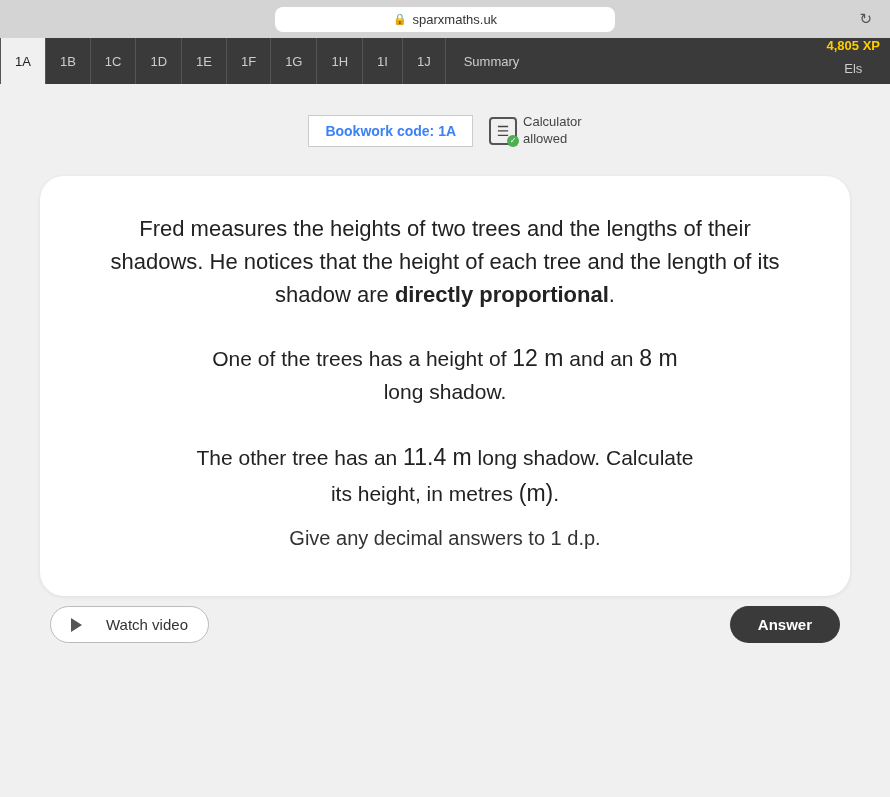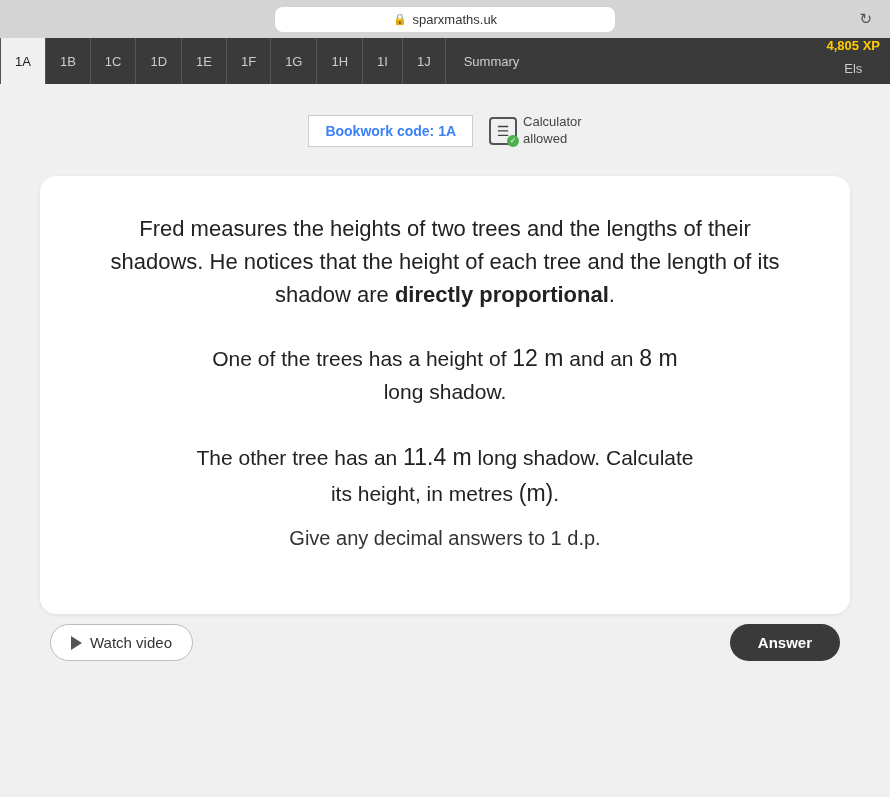--- a/index.html
+++ b/index.html
@@ -155,22 +155,22 @@
       height: 12px;
       font-size: 8px;
       display: flex;
       align-items: center;
       justify-content: center;
     }
 
     
     .question-card {
       background: white;
-      border-radius: 16px;
-      padding: 36px 50px 34px;
+      border-radius: 24px;
+      padding: 36px 50px 16px;
       max-width: 820px;
       width: 100%;
       box-shadow: 0 1px 4px rgba(0,0,0,0.08);
     }
 
     .question-text-main {
       font-size: 22px;
       color: #222;
       text-align: center;
       line-height: 1.5;
@@ -221,21 +221,21 @@
       background: white;
       border: 1.5px solid #bbb;
       border-radius: 20px;
       padding: 9px 20px;
       font-size: 15px;
       font-weight: 500;
       color: #333;
       cursor: pointer;
       display: flex;
       align-items: center;
-      gap: 8px;
+      gap: 24px;
     }
     .play-icon {
       width: 0;
       height: 0;
       border-top: 7px solid transparent;
       border-bottom: 7px solid transparent;
       border-left: 11px solid #555;
       display: inline-block;
     }
     .answer-btn {

